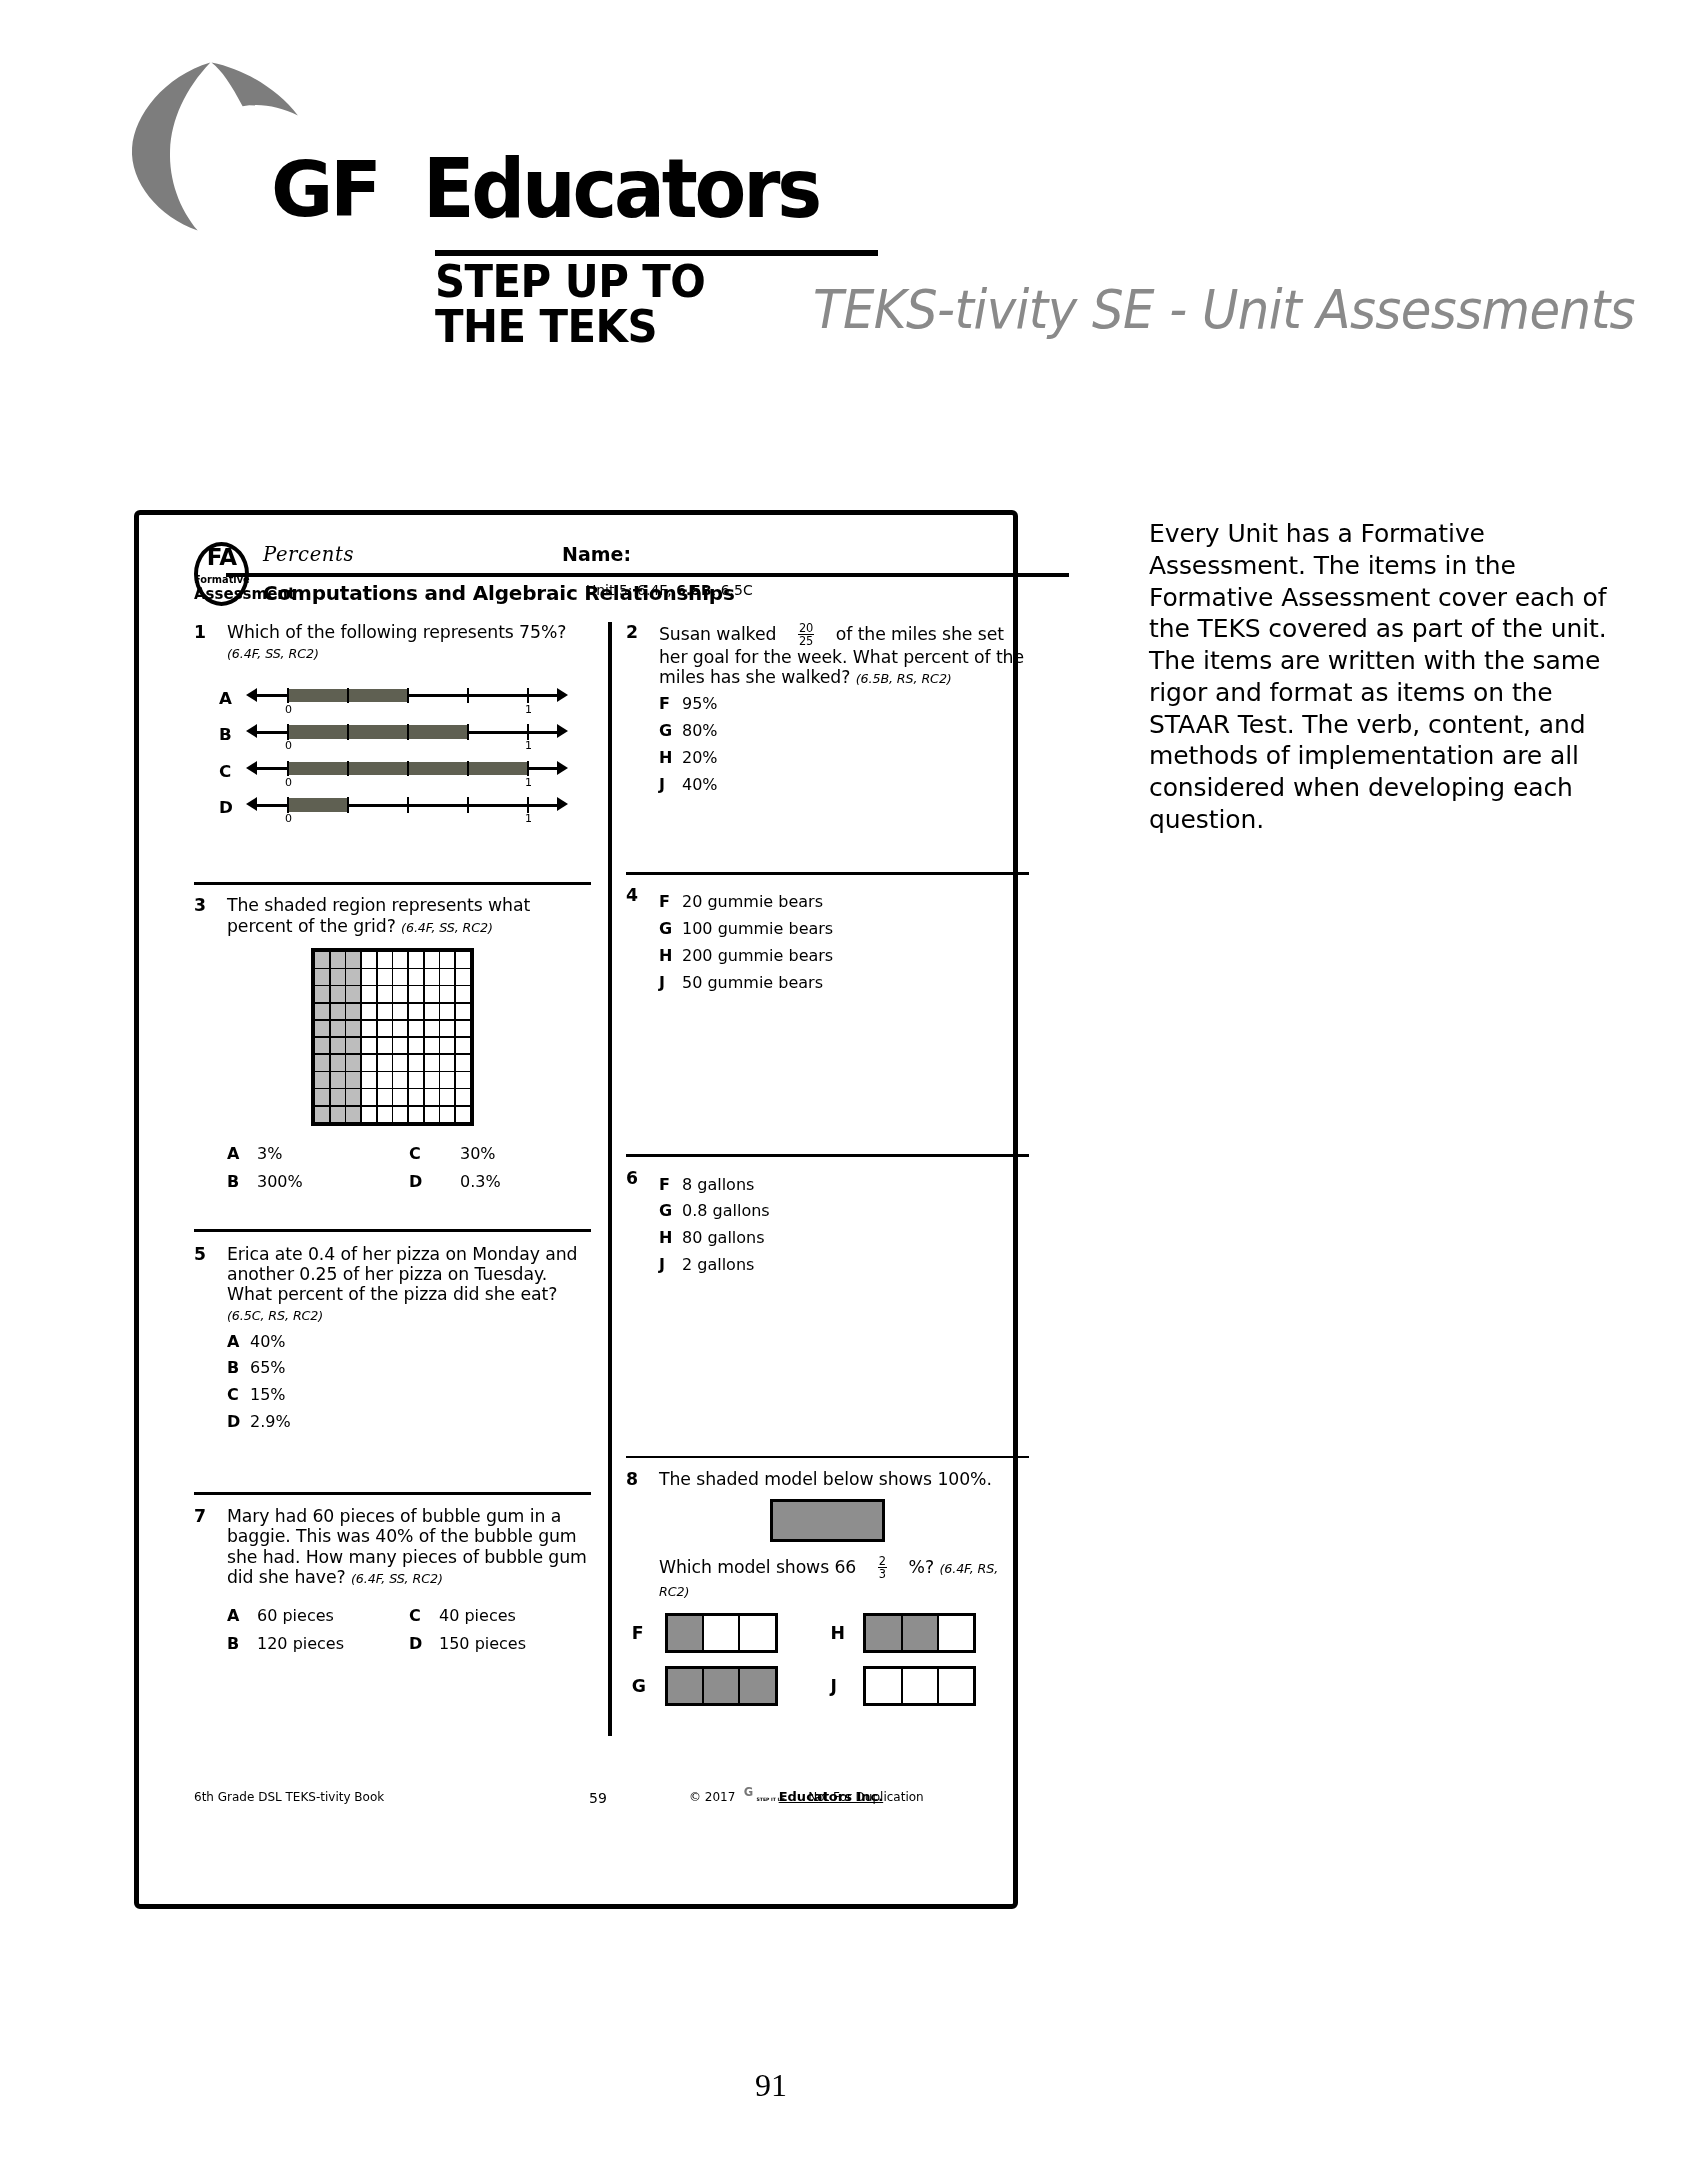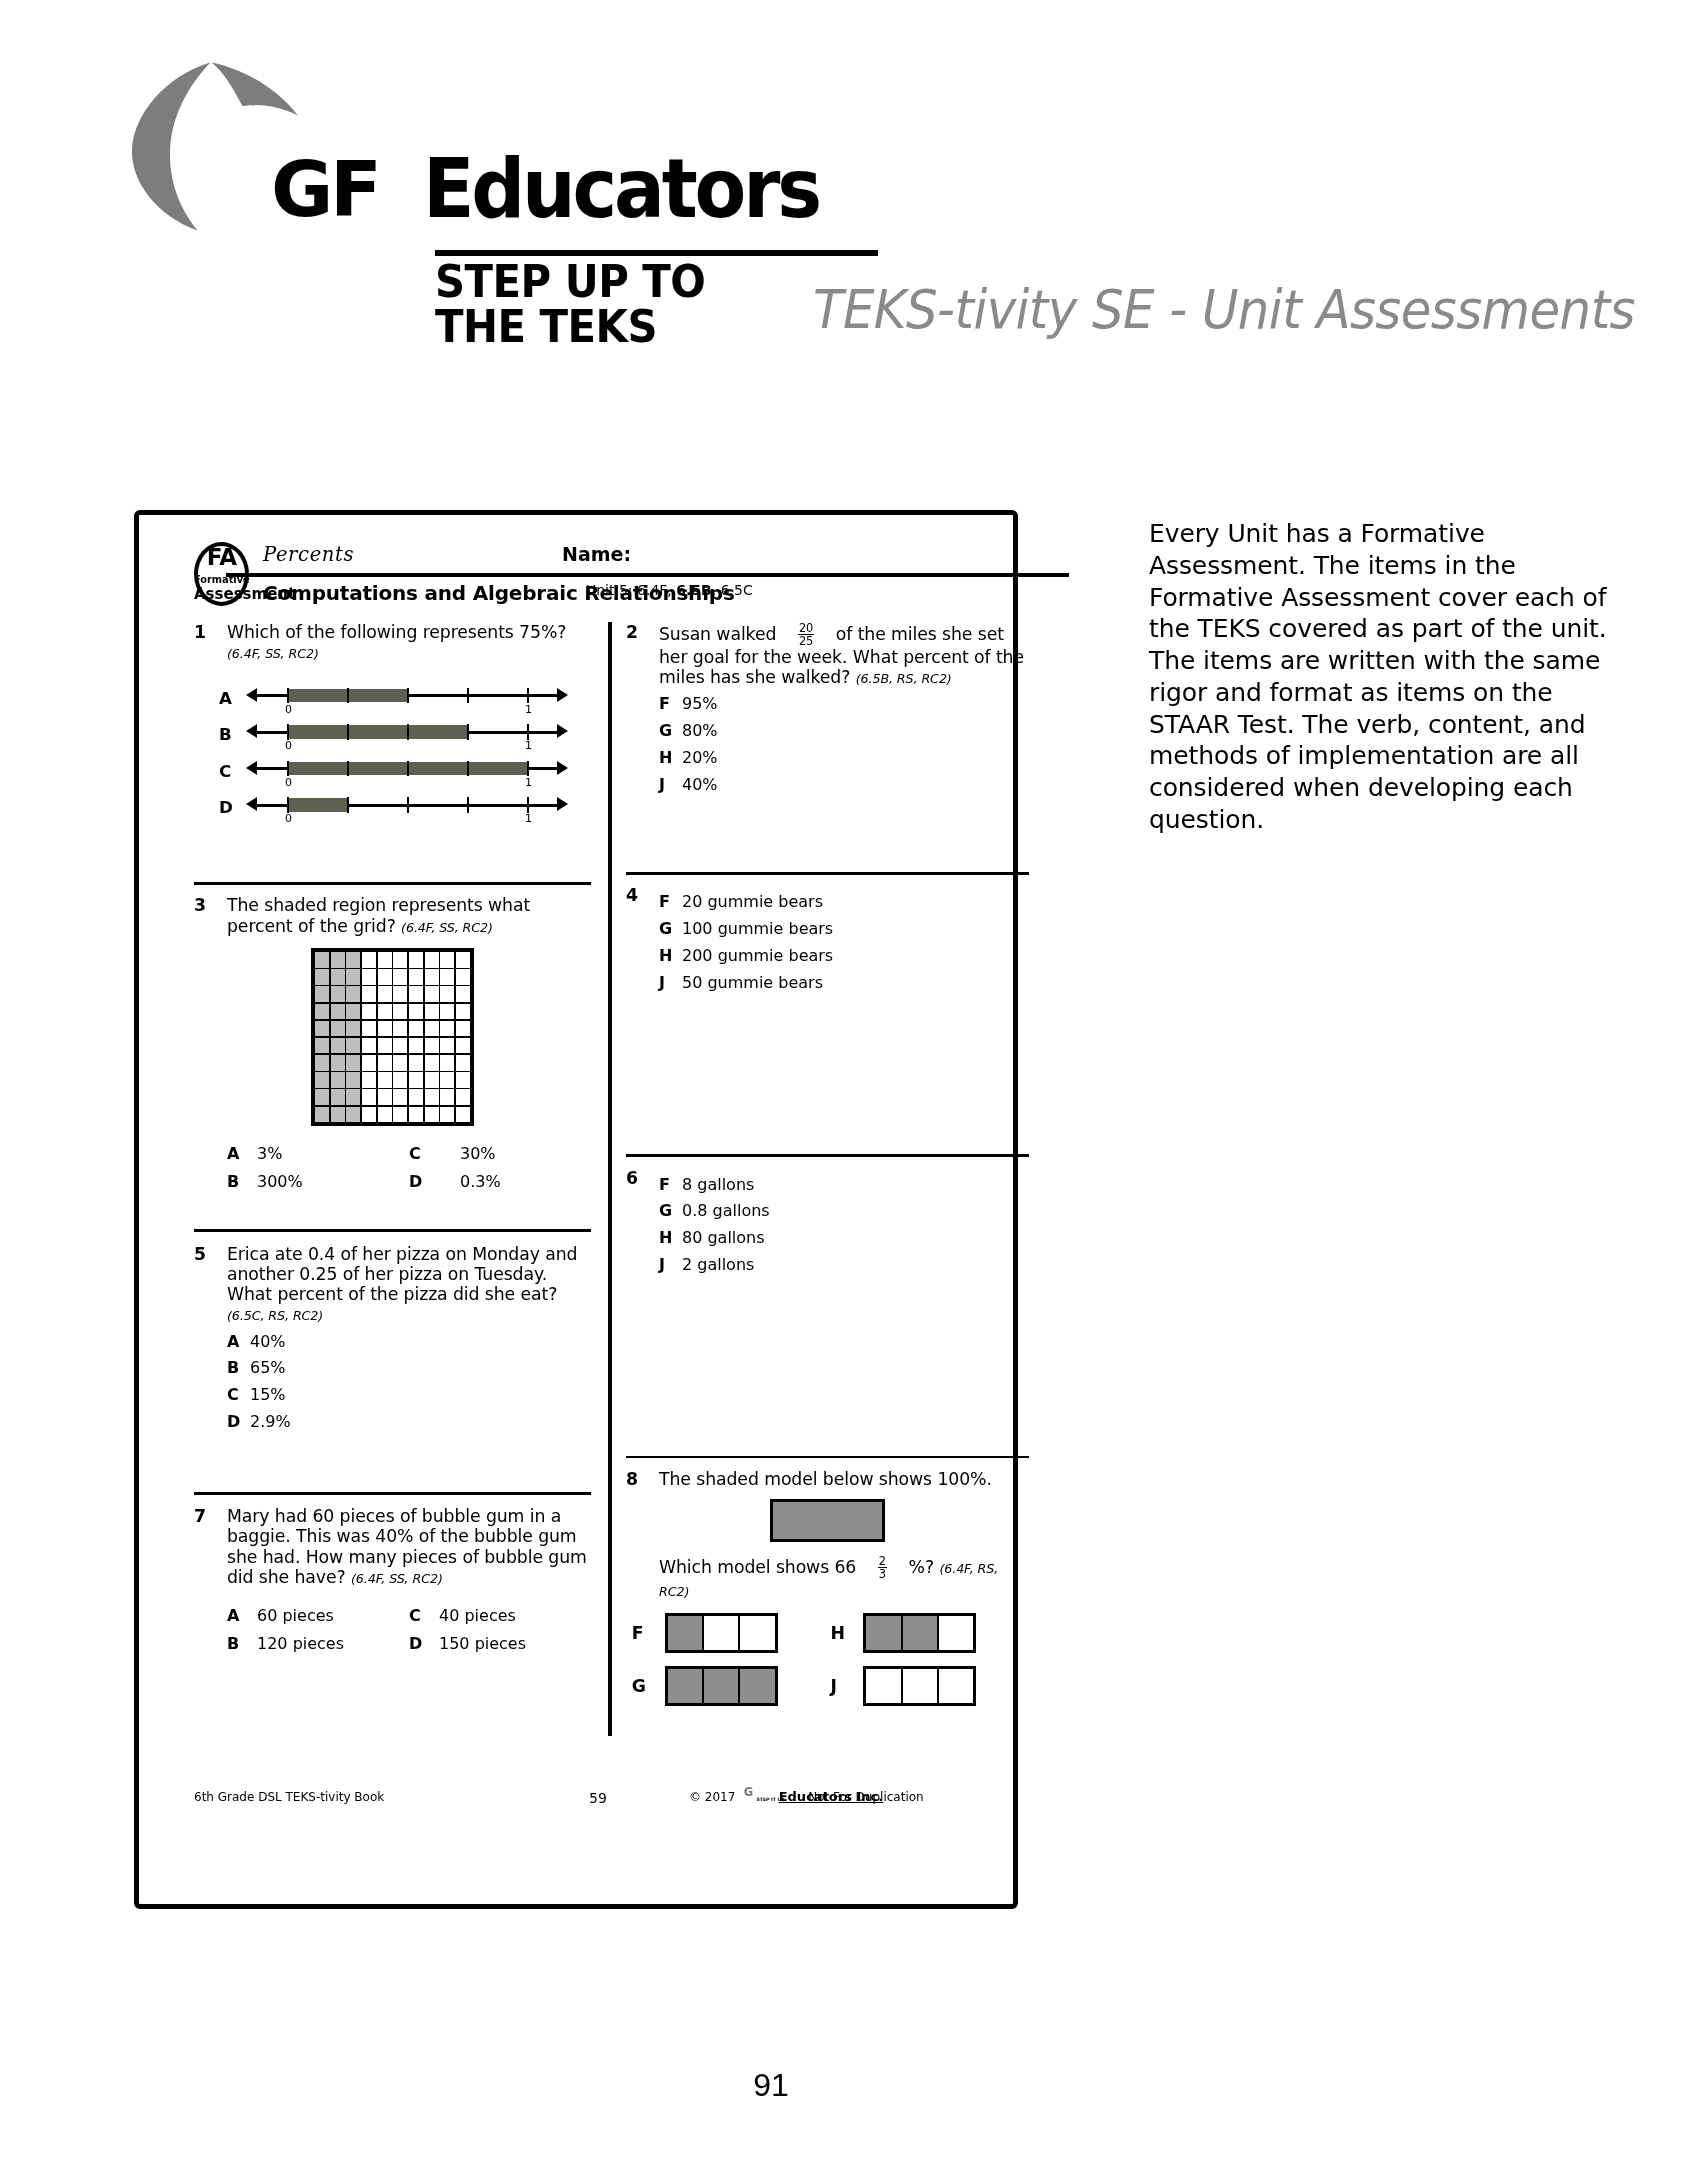--- a/index.html
+++ b/index.html
@@ -115,21 +115,21 @@
   #foot-logo .fl-e{position:absolute;left:11.5px;top:-1.2px;font-size:13px;font-weight:700;
                    text-decoration:underline;margin-left:28px;}
   #foot-logo .fl-s{position:absolute;left:17.3px;top:6.3px;font-size:4.6px;font-weight:800;}
 
   
   #desc{position:absolute;left:1149px;top:518px;width:484px;font-size:25px;line-height:1.27;
         letter-spacing:-0.1px;}
 
   
   #pagenum{position:absolute;left:0;top:2067px;width:1542px;text-align:center;
-           font-size:32px;font-family:Liberation Sans, sans-serif;}
+           font-size:32px;font-family:Liberation Serif, serif;}
 </style>
 </head>
 <body>
 
 <div id="logo">
   <svg class="shield" viewBox="0 0 330 300">
     <path d="M150 4 C70 28 18 95 14 152 C10 212 60 272 128 296 C96 258 78 208 80 156 C82 104 106 50 150 4 Z" fill="#7d7d7d"></path>
     <path d="M152 4 C212 16 268 52 302 96 C270 80 236 74 206 80 C186 42 170 18 152 4 Z" fill="#7d7d7d"></path>
   </svg>
   <div class="gf">GF</div>

